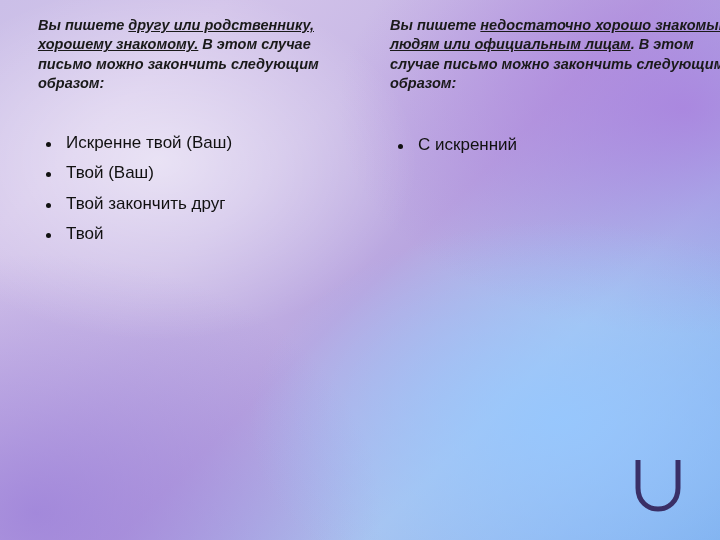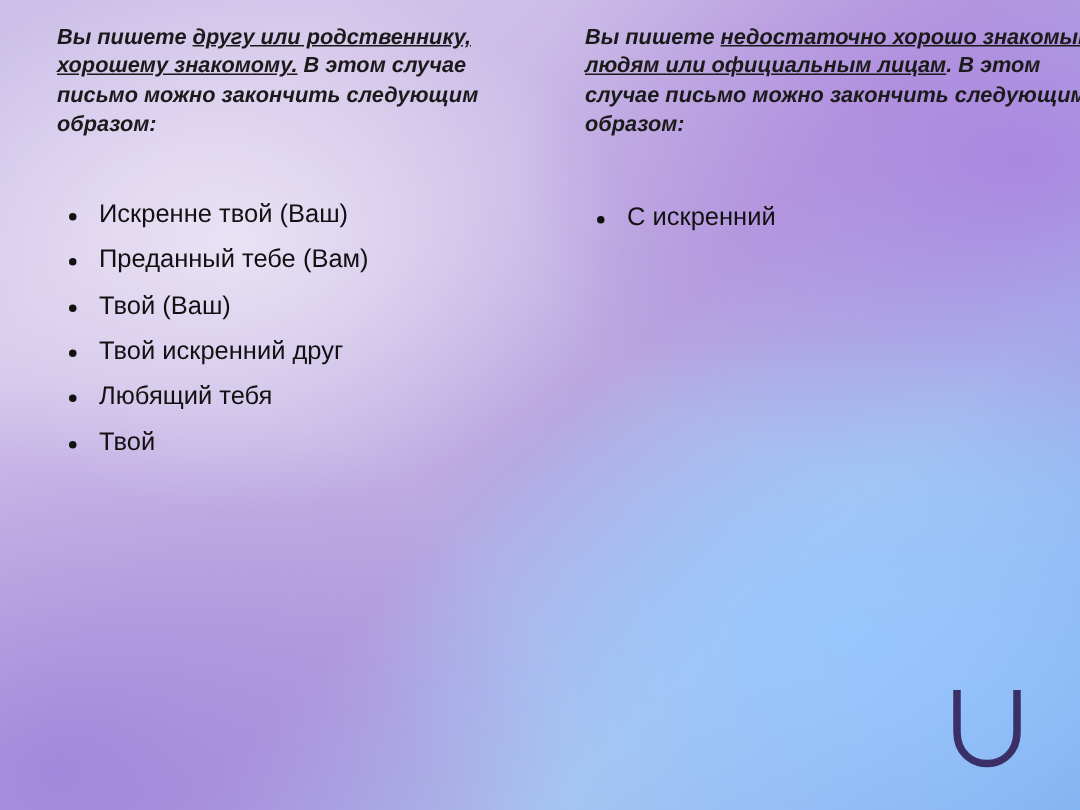--- a/index.html
+++ b/index.html
@@ -110,24 +110,22 @@
 
 <div class="slide">
   <div class="columns">
 
     <div class="col col-left">
       <p class="intro">
         <span class="plain">Вы пишете </span><span class="plain ul">другу или родственнику, хорошему знакомому.</span><span class="plain"> В этом случае письмо можно закончить следующим образом:</span>
       </p>
       <ul class="bullets">
         <li>Искренне твой (Ваш)</li>
-        <li>Преданный тебе (Вам)</li>
         <li>Твой (Ваш)</li>
-        <li>Твой искренний друг</li>
-        <li>Любящий тебя</li>
+        <li>Твой закончить друг</li>
         <li>Твой</li>
       </ul>
     </div>
 
     <div class="col col-right">
       <p class="intro">
         <span class="plain">Вы пишете </span><span class="plain ul">недостаточно хорошо знакомым людям или официальным лицам</span><span class="plain">. В этом случае письмо можно закончить следующим образом:</span>
       </p>
       <ul class="bullets">
         <li>С искренний</li>

